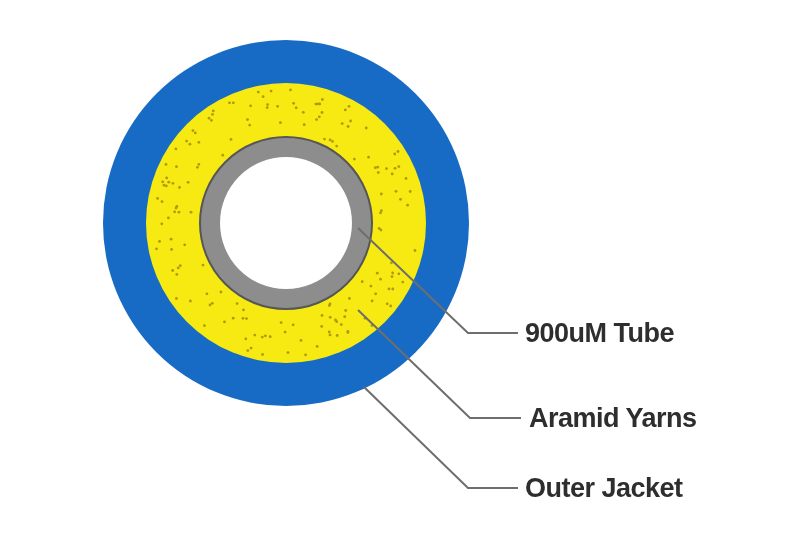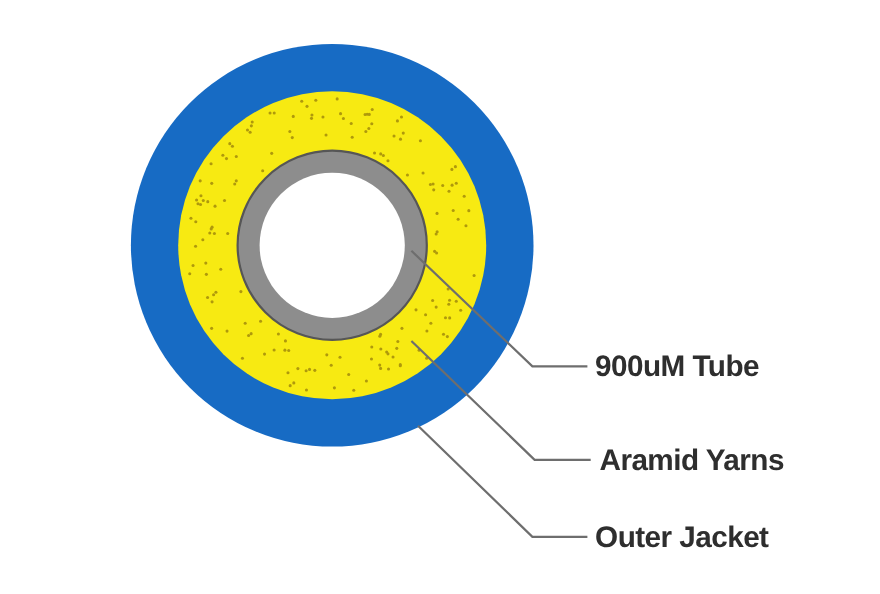--- a/index.html
+++ b/index.html
@@ -7,21 +7,20 @@
     padding: 0;
     background: #ffffff;
   }
   .canvas {
     position: relative;
     width: 712px;
     height: 540px;
     background: #ffffff;
     overflow: hidden;
     font-family: "Liberation Sans", sans-serif;
-    margin-left: 16px;
   }
   svg text {
     font-family: "Liberation Sans", "DejaVu Sans", sans-serif;
     font-size: 27px;
     font-weight: 600;
     letter-spacing: -0.5px;
   }
 </style>
 </head>
 <body>

